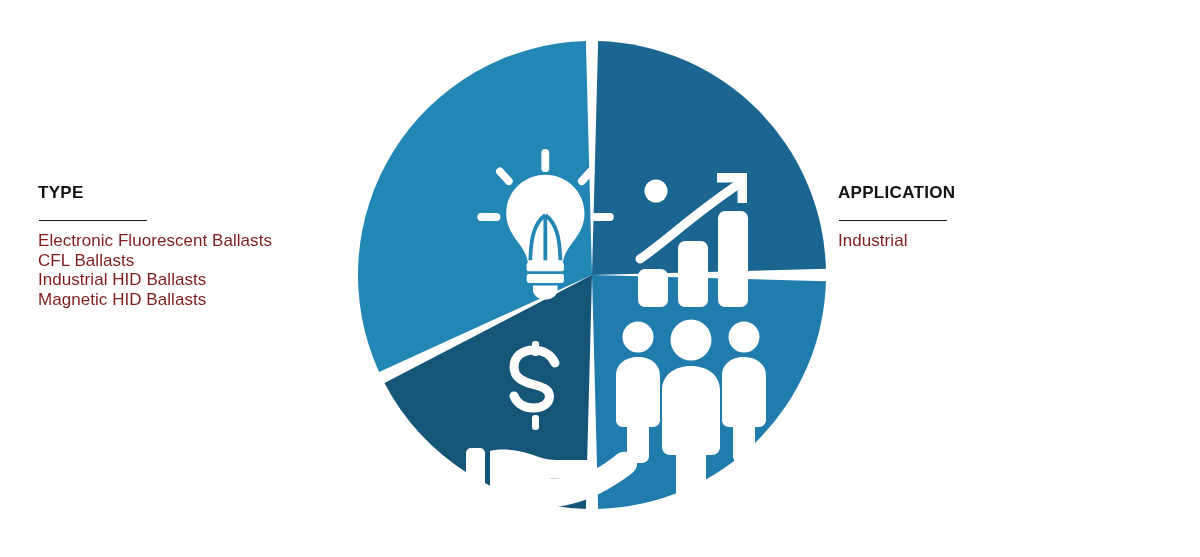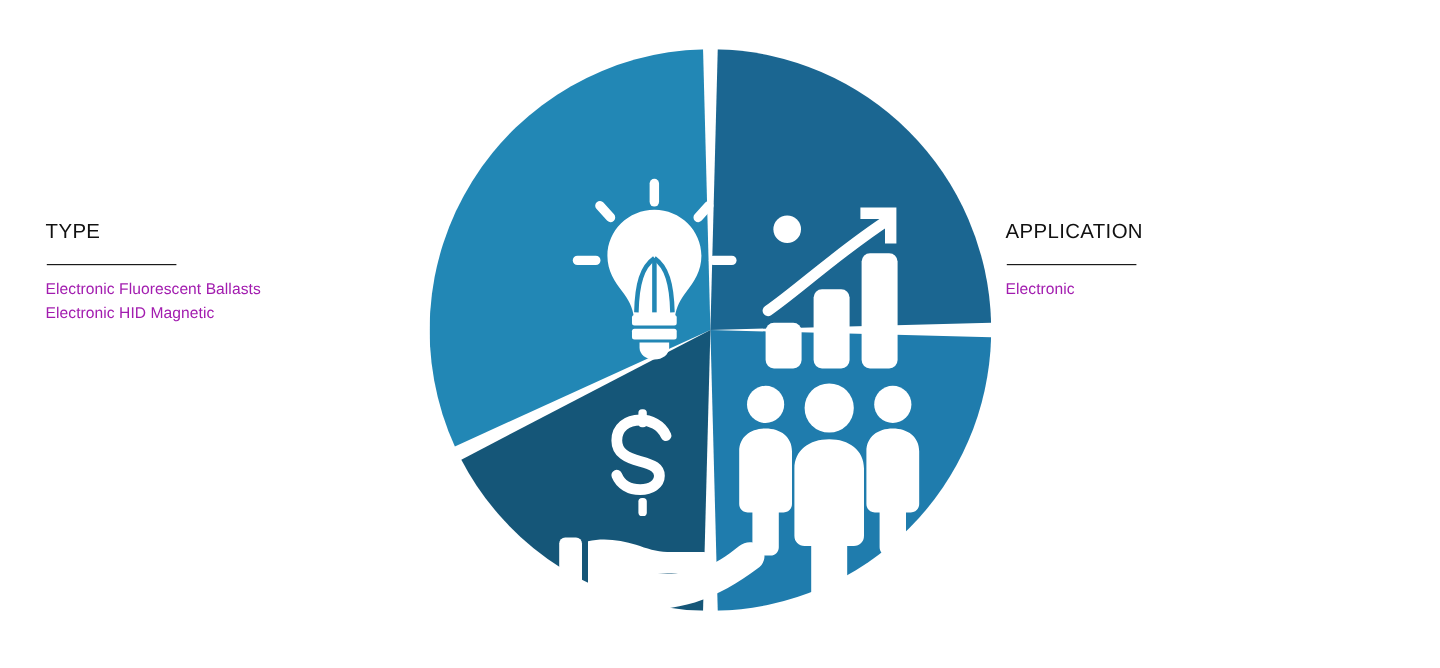--- a/index.html
+++ b/index.html
@@ -25,39 +25,39 @@
     position: absolute;
     color: #161616;
   }
   .col-type   { left: 38px;  top: 183px; width: 300px; }
   .col-app    { left: 838px; top: 183px; width: 300px; }
 
   .col-heading {
     font-size: 17px;
     line-height: 20px;
     letter-spacing: 0.3px;
-    font-weight: 400;
+    font-weight: 700;
     color: #111111;
     white-space: nowrap;
   }
   .col-rule {
     width: 108px;
     height: 0;
     border-top: 1.6px solid #1a1a1a;
     margin: 17px 0 10px 1px;
   }
   .col-list {
     list-style: none;
     margin: 0;
     padding: 0;
   }
   .col-list li {
-    font-size: 13px;
+    font-size: 17px;
     line-height: 19.5px;
-    color: #a21caf;
+    color: #7f1d1d;
     white-space: nowrap;
     letter-spacing: 0.05px;
   }
 
   
   .pie-wrap {
     position: absolute;
     left: 358px;
     top: 41px;
     width: 468px;
@@ -69,29 +69,31 @@
 </head>
 <body>
 
 <div class="canvas">
 
   <div class="col col-type">
     <div class="col-heading">TYPE</div>
     <div class="col-rule"></div>
     <ul class="col-list">
       <li>Electronic Fluorescent Ballasts</li>
-      <li>Electronic HID Magnetic</li>
+      <li>CFL Ballasts</li>
+      <li>Industrial HID Ballasts</li>
+      <li>Magnetic HID Ballasts</li>
     </ul>
   </div>
 
   <div class="col col-app">
     <div class="col-heading">APPLICATION</div>
     <div class="col-rule"></div>
     <ul class="col-list">
-      <li>Electronic</li>
+      <li>Industrial</li>
     </ul>
   </div>
 
   <div class="pie-wrap">
     <svg class="pie-svg" viewBox="0 0 468 468" xmlns="http://www.w3.org/2000/svg">
 
       <g>
         <path id="slice-0" d="M 234.00 234.00 L 21.07 331.04 A 234 234 0 0 1 227.87 0.08 Z" fill="#2287b5"></path>
         <path id="slice-1" d="M 234.00 234.00 L 240.13 0.08 A 234 234 0 0 1 467.92 227.87 Z" fill="#1b6691"></path>
         <path id="slice-2" d="M 234.00 234.00 L 467.92 240.13 A 234 234 0 0 1 240.13 467.92 Z" fill="#1f7cad"></path>

